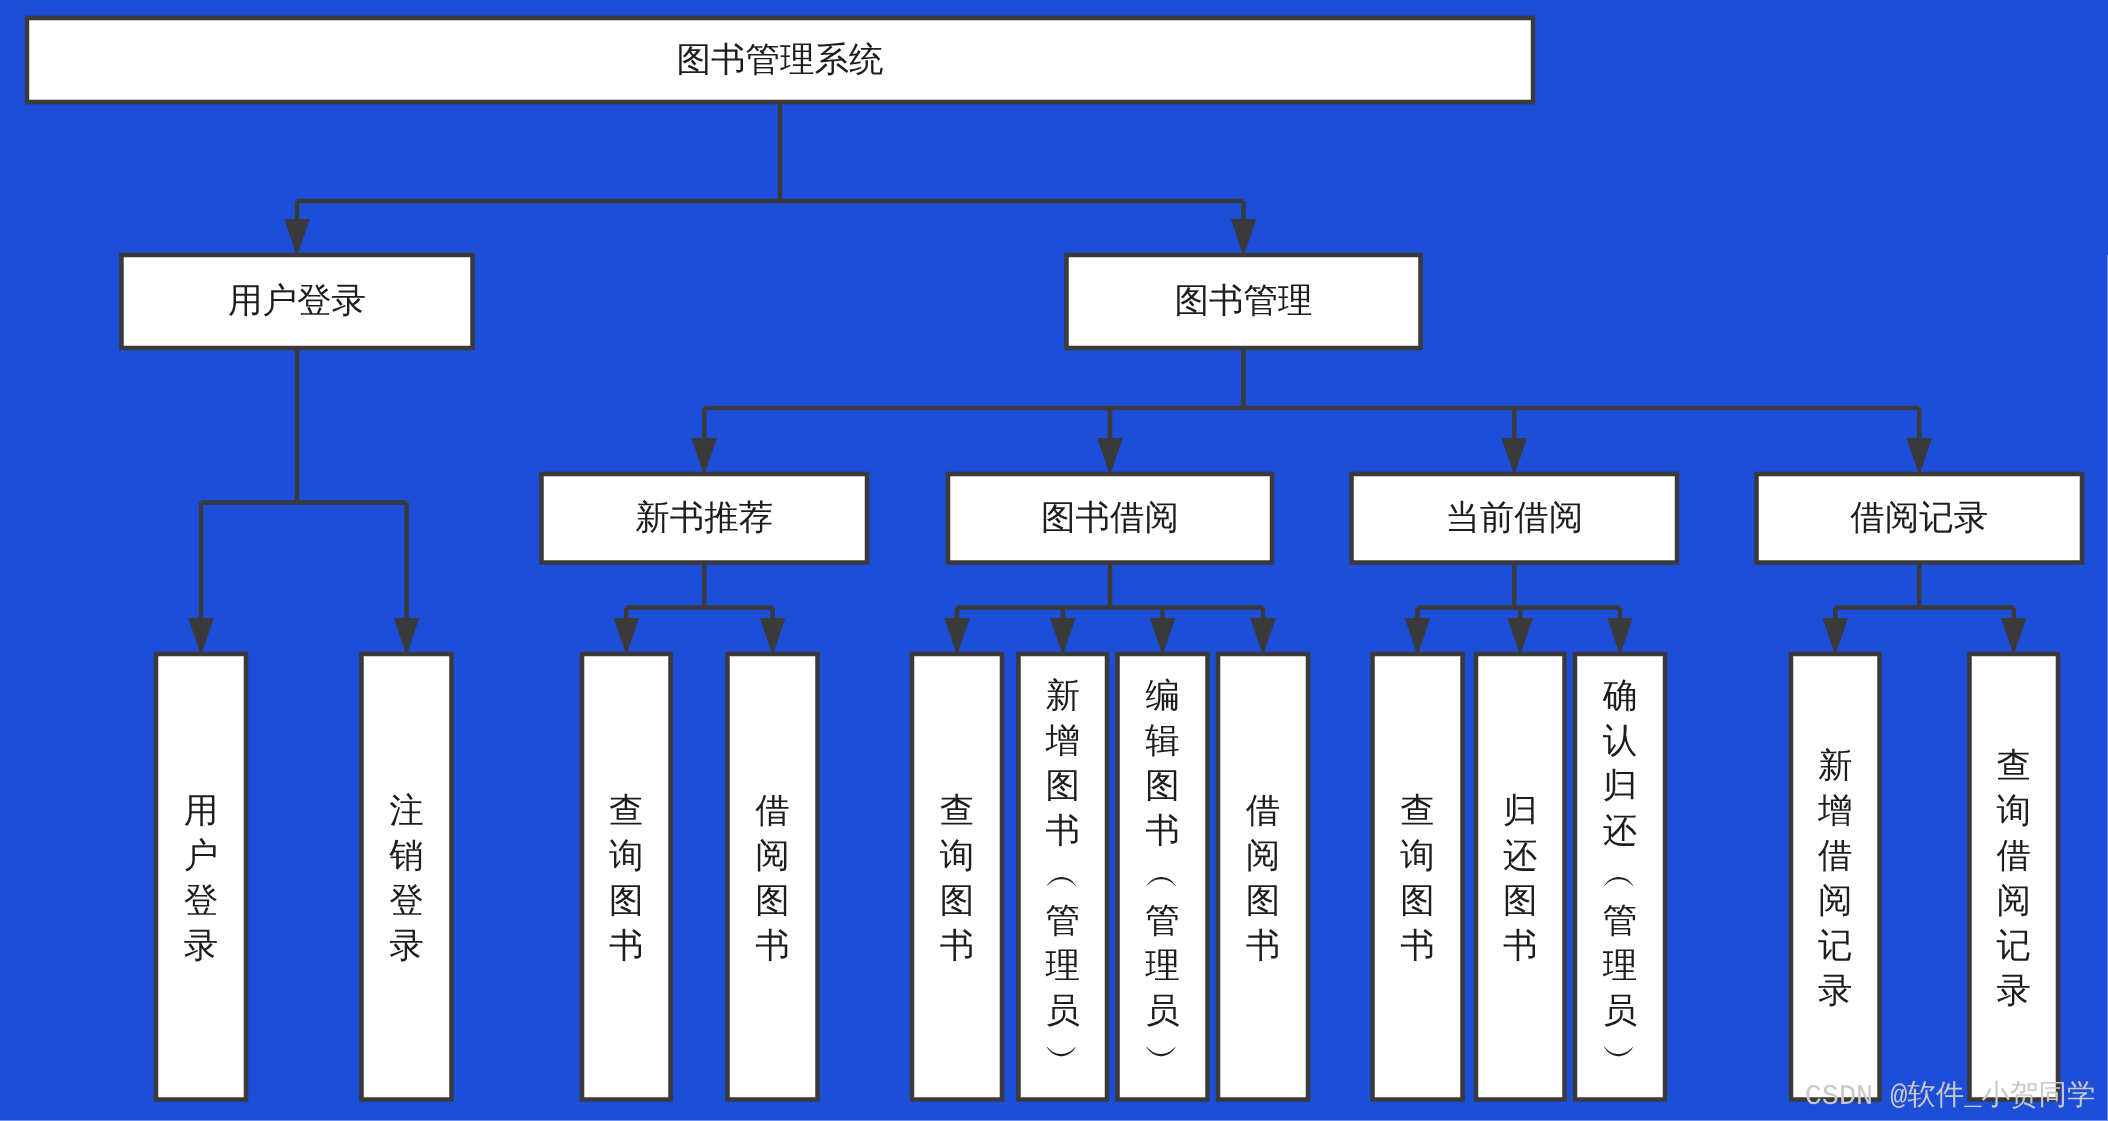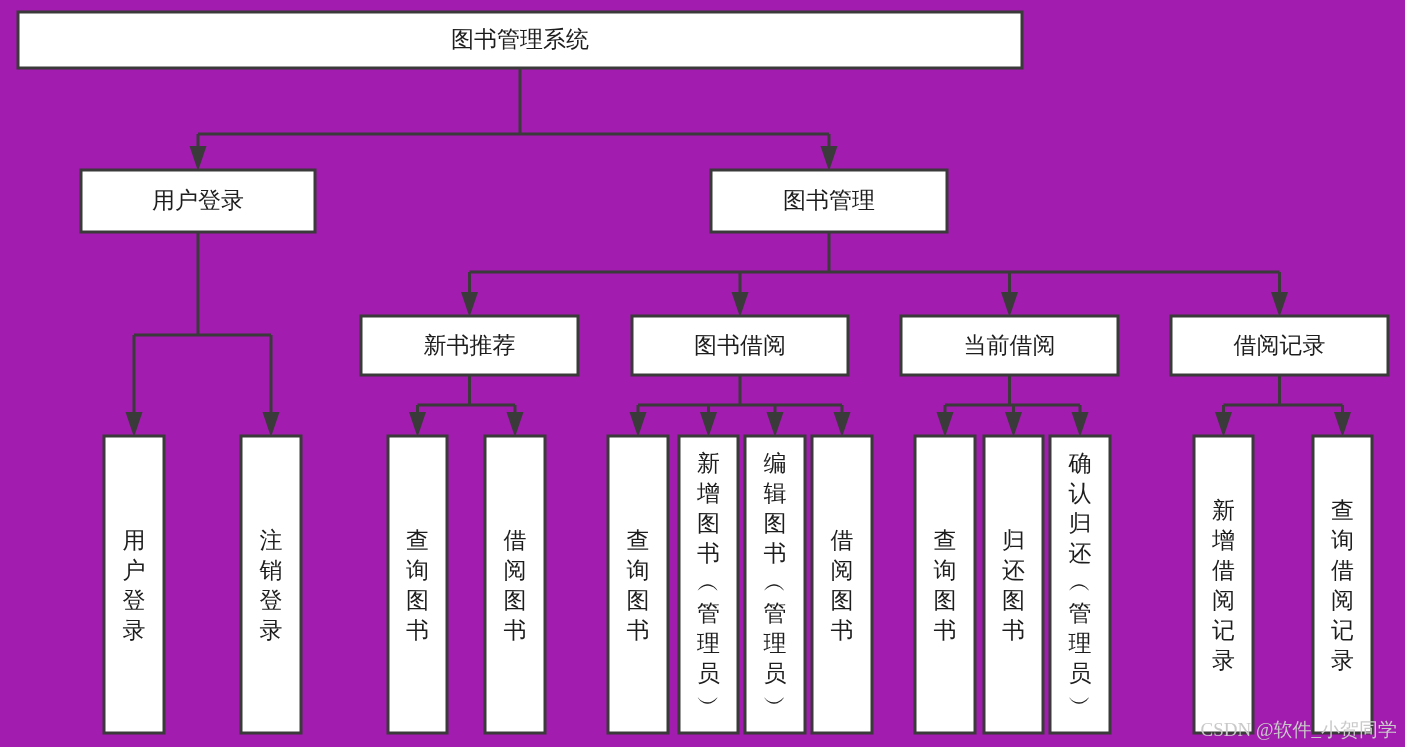--- a/index.html
+++ b/index.html
@@ -11,21 +11,21 @@
   body {
     width: 1405px;
     height: 747px;
     font-family: "Liberation Sans", "DejaVu Sans", sans-serif;
     overflow: hidden;
   }
   #diagram-root {
     position: relative;
     width: 1405px;
     height: 747px;
-    background: #a21caf;
+    background: #1d4ed8;
   }
   svg.diagram-canvas {
     position: absolute;
     top: 0;
     left: 0;
     width: 1405px;
     height: 747px;
     display: block;
   }
   .node-box {
@@ -52,21 +52,21 @@
     fill: none;
   }
   .arrow-head {
     fill: #3a3a3a;
     stroke: none;
   }
   .watermark-text {
     position: absolute;
     right: 8px;
     bottom: 4px;
-    font-family: Liberation Serif, serif;
+    font-family: Liberation Mono, monospace;
     font-size: 19px;
     color: #c9c9c9;
     white-space: nowrap;
     user-select: none;
   }
 </style>
 </head>
 <body>
 
 <div id="diagram-root">

